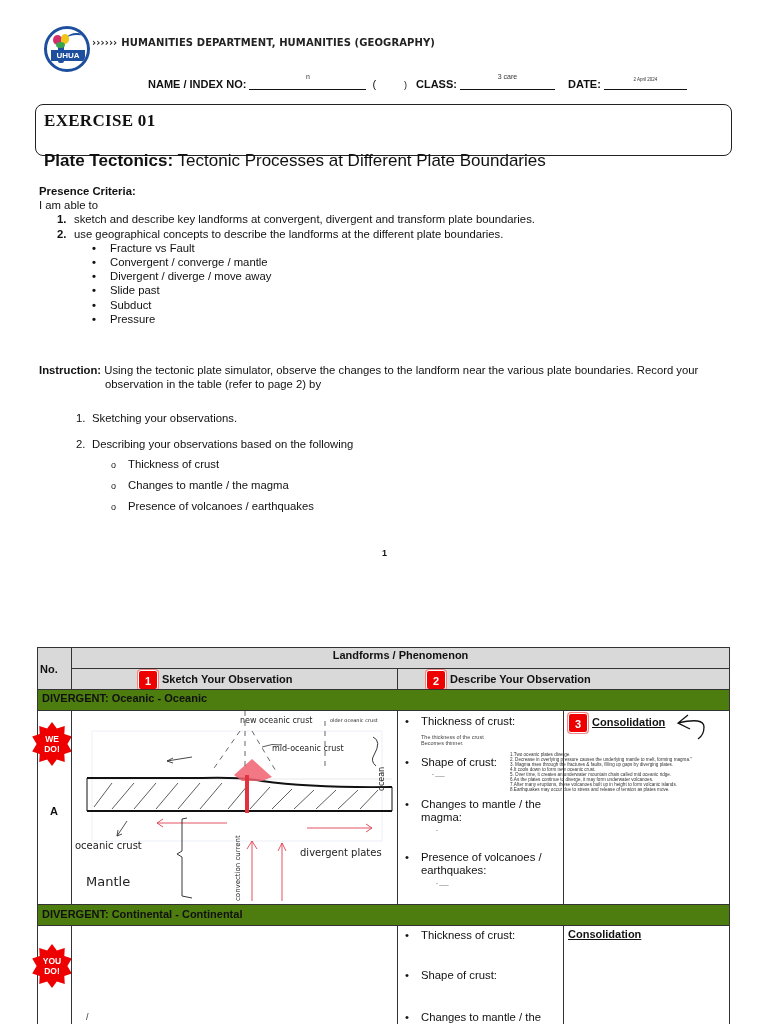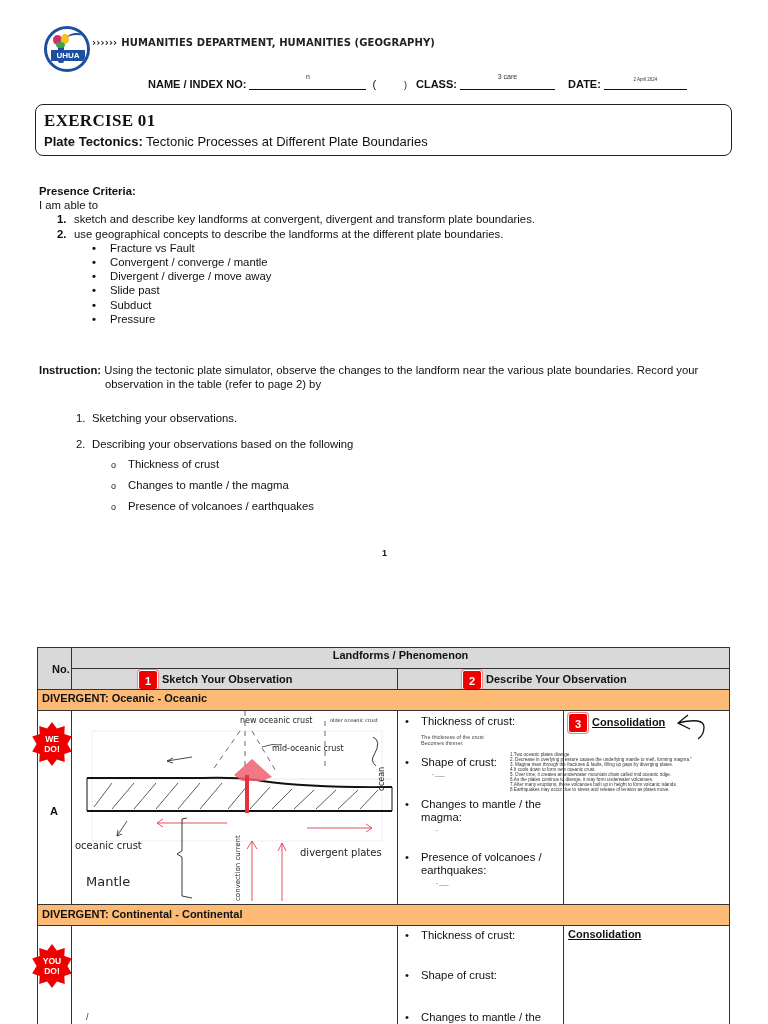--- a/index.html
+++ b/index.html
@@ -19,21 +19,21 @@
   .dept .chev { font-weight: bold; margin-right: 4px; }
 
   .namerow { left: 148px; top: 78px; font-size: 11px; font-weight: bold; white-space: nowrap; }
   .blank { display: inline-block; border-bottom: 1px solid #111; position: relative; vertical-align: bottom; height: 11px; }
   .blank .fill { position: absolute; left: 0; right: 0; top: -6px; text-align: center; font-size: 7px; font-weight: normal; color: #333; }
   .namerow .seg { margin-right: 6px; }
 
   
   .exbox { left: 35px; top: 104px; width: 697px; height: 52px; border: 1.5px solid #222; border-radius: 8px; padding: 6px 8px; }
   .exbox .ex-title { font-family: "Liberation Serif", serif; font-weight: bold; font-size: 17px; letter-spacing: 0.3px; }
-  .exbox .ex-sub { font-size: 13px; margin-top: 3px; }
+  .exbox .ex-sub { font-size: 17px; margin-top: 20px; }
   .exbox .ex-sub b { font-weight: bold; }
 
   
   .sc { left: 39px; top: 184px; width: 700px; font-size: 11.3px; line-height: 14.2px; }
   .sc .head { font-weight: bold; }
   .sc .num { padding-left: 18px; }
   .sc .num b { display: inline-block; width: 17px; font-weight: bold; }
   .sc ul { list-style: none; padding-left: 53px; }
   .sc li .dot { display: inline-block; width: 18px; font-weight: bold; }
 
@@ -41,21 +41,21 @@
   .instr { left: 39px; top: 363px; width: 690px; font-size: 11.3px; line-height: 14px; }
   .instr .lbl { font-weight: bold; }
   .instr .cont { padding-left: 66px; }
   .instr .step { padding-left: 37px; margin-top: 12px; }
   .instr .step .n { display: inline-block; width: 16px; }
   .instr .sub { padding-left: 72px; margin-top: 6px; }
   .instr .sub .o { display: inline-block; width: 17px; font-size: 9px; }
   .pagenum { left: 382px; top: 548px; font-size: 9px; font-weight: bold; }
   .cell { position: absolute; border: 1px solid #333; }
   .hdr { background: #d9d9d9; font-weight: bold; font-size: 11px; }
-  .band { background: #fdba74; font-weight: bold; font-size: 11px; }
+  .band { background: #4d7c0f; font-weight: bold; font-size: 11px; }
   .badge { display: inline-block; width: 20px; height: 20px; background: #e00; color: #fff; border-radius: 3px; font-size: 11px; font-weight: bold; text-align: center; line-height: 20px; border: 1.5px solid #fff; box-shadow: 0 0 0 1px #e88; vertical-align: middle; margin-right: 4px; }
   .star { position: absolute; width: 44px; height: 44px; background: #e00; color: #fff; font-size: 8.5px; font-weight: bold; text-align: center; line-height: 10px; padding-top: 12px;
           clip-path: polygon(50% 0%,61% 15%,79% 9%,78% 27%,95% 33%,85% 50%,95% 67%,78% 73%,79% 91%,61% 85%,50% 100%,39% 85%,21% 91%,22% 73%,5% 67%,15% 50%,5% 33%,22% 27%,21% 9%,39% 15%); }
   .desc { font-size: 11.3px; line-height: 13px; }
   .desc .item { position: absolute; left: 4px; width: 160px; }
   .desc .item .b { display: inline-block; width: 19px; padding-left: 3px; }
   .desc .item .t { display: inline-block; vertical-align: top; width: 138px; }
   .ans { font-size: 5.5px; color: #444; line-height: 6px; }
   .cons { font-weight: bold; font-size: 11px; text-decoration: underline; }
   .consnotes { position: absolute; left: 510px; top: 752px; width: 260px; font-size: 4.6px; line-height: 5px; color: #333; }
@@ -114,26 +114,26 @@
   <div class="step" style="margin-top:12px"><span class="n">2.</span><span>Describing your observations based on the following</span></div>
   <div class="sub"><span class="o">o</span><span>Thickness of crust</span></div>
   <div class="sub"><span class="o">o</span><span>Changes to mantle / the magma</span></div>
   <div class="sub"><span class="o">o</span><span>Presence of volcanoes / earthquakes</span></div>
 </div>
 
 <div class="abs pagenum">1</div>
 
 <div>
 
-  <div class="cell hdr abs" style="left:37px;top:647px;width:35px;height:43px;padding:15px 0 0 14px">No.</div>
+  <div class="cell hdr abs" style="left:37px;top:647px;width:35px;height:43px;padding:15px 0 0 2px">No.</div>
   <div class="cell hdr abs" style="left:71px;top:647px;width:659px;height:22px;text-align:center;padding-top:1px">Landforms / Phenomenon</div>
   <div class="cell hdr abs" style="left:71px;top:668px;width:327px;height:22px;padding:0 0 0 66px;line-height:20px">
     <span class="badge">1</span><span>Sketch Your Observation</span>
   </div>
-  <div class="cell hdr abs" style="left:397px;top:668px;width:333px;height:22px;padding:0 0 0 64px;line-height:20px">
+  <div class="cell hdr abs" style="left:397px;top:668px;width:333px;height:22px;padding:0 0 0 28px;line-height:20px">
     <span class="badge">2</span><span>Describe Your Observation</span>
   </div>
 
   <div class="cell band abs" style="left:37px;top:689px;width:693px;height:22px;padding:2px 0 0 4px">DIVERGENT: Oceanic - Oceanic</div>
 
   <div class="cell abs" style="left:37px;top:710px;width:35px;height:195px">
     <div style="position:absolute;left:12px;top:94px;font-weight:bold;font-size:11px">A</div>
   </div>
   <div class="star" style="left:30px;top:722px"><span>WE</span><br><span>DO!</span></div>
 

